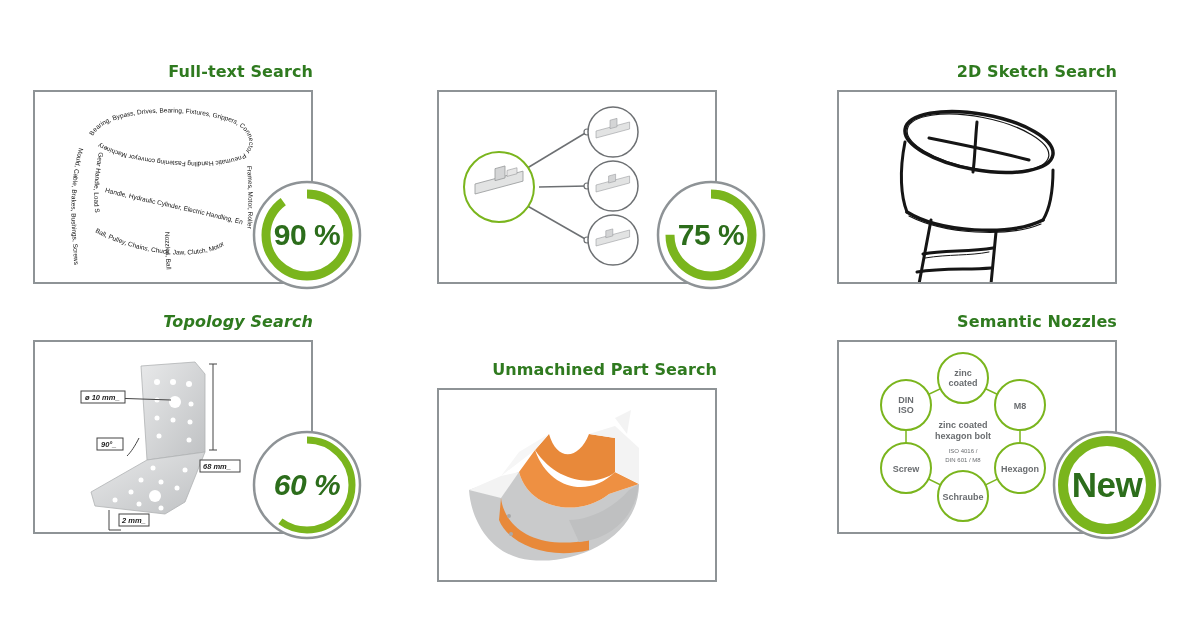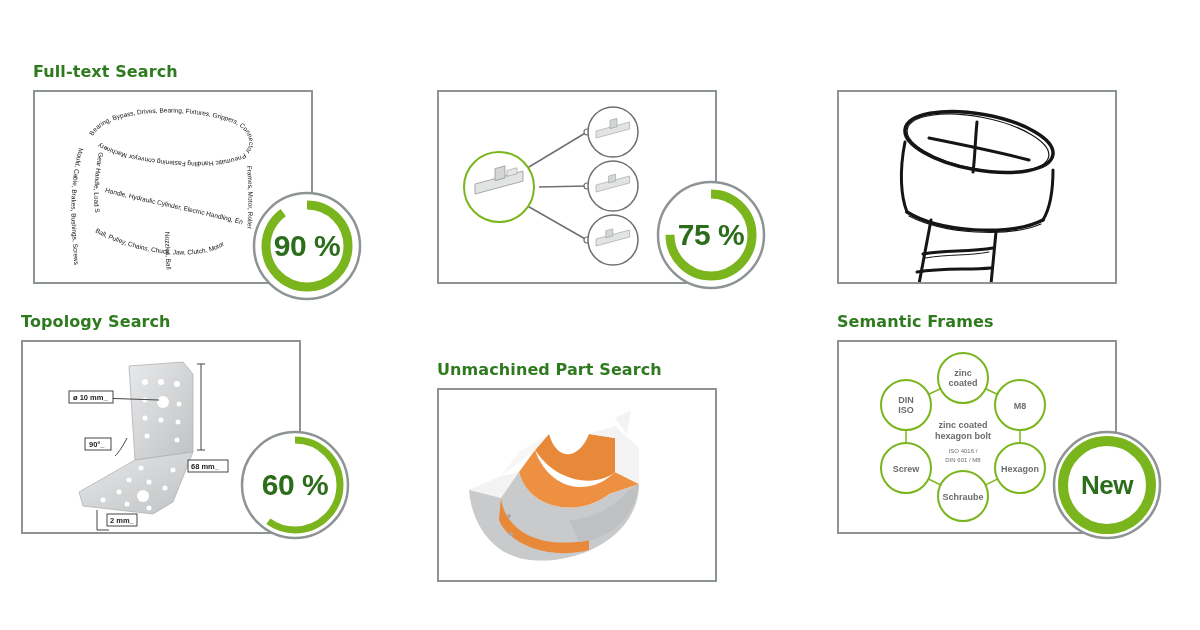--- a/index.html
+++ b/index.html
@@ -1,36 +1,36 @@
 <!DOCTYPE html>
 <html><head>
 <meta charset="utf-8">
 <style>
   * { box-sizing: border-box; margin: 0; padding: 0; }
   html, body { width: 1200px; height: 630px; background: #ffffff; overflow: hidden; }
   body { position: relative; font-family: "DejaVu Sans", "Liberation Sans", sans-serif; }
   .card { position: absolute; width: 340px; height: 240px; }
   .card-title {
-    position: absolute; top: 0; left: 0; width: 280px; text-align: left;
+    position: absolute; top: 0; left: 0; width: 280px; text-align: right;
     font-size: 16px; font-weight: bold; color: #2f7a1f; letter-spacing: 0.1px;
   }
   .frame {
     position: absolute; left: 0; top: 28px; width: 280px; height: 194px;
     border: 2px solid #8e9396; background: #fff;
   }
   .illus { position: absolute; left: 0; top: 0; width: 276px; height: 190px; overflow: hidden; }
   .gauge { position: absolute; width: 112px; height: 112px; }
   .gauge svg { position: absolute; left: 0; top: 0; }
   .gauge-label {
     position: absolute; left: 0; top: 0; width: 112px; height: 112px;
     display: flex; align-items: center; justify-content: center;
     font-family: "Liberation Sans", "DejaVu Sans", sans-serif;
     font-size: 30px; font-weight: bold; color: #2c6d1b; letter-spacing: -0.5px;
   }
-  .gauge-label.new { font-size: 26px; }
+  .gauge-label.new { font-size: 35px; }
 </style>
 </head>
 <body>
 
 <div class="card" style="left:33px; top:62px;">
   <div class="card-title">Full-text Search</div>
   <div class="frame">
     <div class="illus">
       <svg width="276" height="190" viewBox="0 0 276 190" font-family="Liberation Sans, sans-serif" font-size="6.5" fill="#111">
         <defs>
@@ -45,21 +45,21 @@
         <text><textPath href="#ft-top">Bearing, Bypass, Drives, Bearing, Fixtures, Grippers, Connector Pneumatic Handling Fastening conveyor Machinery</textPath></text>
         <text><textPath href="#ft-left">Mould, Cable, Brakes, Bushings, Screws</textPath></text>
         <text><textPath href="#ft-left2">Gear Handle, Load Screw</textPath></text>
         <text><textPath href="#ft-mid">Handle, Hydraulic Cylinder, Electric Handling, Enc</textPath></text>
         <text><textPath href="#ft-low">Ball, Pulley, Chains, Chuck, Jaw, Clutch, Motor</textPath></text>
         <text><textPath href="#ft-right">Frames, Motor, Roller</textPath></text>
         <text><textPath href="#ft-inner">Nozzles, Ball</textPath></text>
       </svg>
     </div>
   </div>
-  <div class="gauge" style="left:218px; top:128px;">
+  <div class="gauge" style="left:218px; top:117px;">
     <svg width="112" height="112" viewBox="0 0 112 112">
       <circle cx="56" cy="56" r="53" fill="#fff" stroke="#8e9396" stroke-width="2.5"></circle>
       <circle cx="56" cy="56" r="41" fill="none" stroke="#7ab51d" stroke-width="9" stroke-dasharray="231.9 257.6" transform="rotate(-90 56 56)"></circle>
     </svg>
     <div class="gauge-label">90 %</div>
   </div>
 </div>
 
 <div class="card" style="left:437px; top:62px;">
   <div class="frame">
@@ -108,20 +108,21 @@
   <div class="gauge" style="left:218px; top:117px;">
     <svg width="112" height="112" viewBox="0 0 112 112">
       <circle cx="56" cy="56" r="53" fill="#fff" stroke="#8e9396" stroke-width="2.5"></circle>
       <circle cx="56" cy="56" r="41" fill="none" stroke="#7ab51d" stroke-width="9" stroke-dasharray="193.2 257.6" transform="rotate(-90 56 56)"></circle>
     </svg>
     <div class="gauge-label">75 %</div>
   </div>
 </div>
 
 <div class="card" style="left:837px; top:62px;">
+  <div class="card-title">2D Sketch Search</div>
   <div class="frame">
     <div class="illus">
       <svg width="276" height="190" viewBox="0 0 276 190" fill="none" stroke="#151515" stroke-linecap="round">
         <ellipse cx="140" cy="50" rx="75" ry="28" transform="rotate(10 140 50)" stroke-width="3.5"></ellipse>
         <ellipse cx="139" cy="51" rx="72" ry="26" transform="rotate(11 139 51)" stroke-width="1.2"></ellipse>
         <path d="M66,50 C60,80 62,105 68,120" stroke-width="3"></path>
         <path d="M214,78 C214,100 210,118 204,128" stroke-width="3"></path>
         <path d="M68,120 C100,140 170,145 204,128" stroke-width="3.5"></path>
         <path d="M70,124 C105,142 168,146 202,132" stroke-width="1.2"></path>
         <path d="M90,46 C120,52 160,60 190,68" stroke-width="3"></path>
@@ -129,21 +130,21 @@
         <path d="M92,128 L80,192" stroke-width="3"></path>
         <path d="M157,140 L152,192" stroke-width="3"></path>
         <path d="M84,162 C105,158 130,160 154,156" stroke-width="3"></path>
         <path d="M78,180 C104,176 130,178 152,176" stroke-width="3"></path>
         <path d="M86,166 C110,162 130,164 150,160" stroke-width="1"></path>
       </svg>
     </div>
   </div>
 </div>
 
-<div class="card" style="left:21px; top:312px;">
+<div class="card" style="left:33px; top:312px;font-style:italic;">
   <div class="card-title">Topology Search</div>
   <div class="frame">
     <div class="illus">
       <svg width="276" height="190" viewBox="0 0 276 190" font-family="Liberation Sans, sans-serif">
         <defs>
           <linearGradient id="metal" x1="0" y1="0" x2="1" y2="1">
             <stop offset="0" stop-color="#e8e9ea"></stop>
             <stop offset="1" stop-color="#bfc1c3"></stop>
           </linearGradient>
         </defs>
@@ -223,21 +224,21 @@
         <path d="M176,28 L192,20 L188,44 Z" fill="#f3f3f3"></path>
         <path d="M130,130 C150,130 175,118 190,100 L200,94 C196,130 168,150 140,152 Z" fill="#bfc0c1"></path>
         <circle cx="70" cy="126" r="2" fill="#a8a9aa"></circle>
         <circle cx="72" cy="144" r="2" fill="#a8a9aa"></circle>
       </svg>
     </div>
   </div>
 </div>
 
 <div class="card" style="left:837px; top:312px;">
-  <div class="card-title">Semantic Frames</div>
+  <div class="card-title">Semantic Nozzles</div>
   <div class="frame">
     <div class="illus">
       <svg width="276" height="190" viewBox="0 0 276 190" font-family="Liberation Sans, sans-serif" font-weight="bold" fill="#6a6d70" text-anchor="middle">
         <polygon points="124,36 181,63 181,126 124,154 67,126 67,63" fill="none" stroke="#7ab51d" stroke-width="1.5"></polygon>
         <g>
           <circle cx="124" cy="36" r="25" fill="#fff" stroke="#7ab51d" stroke-width="2"></circle>
           <text x="124" y="34" font-size="9">zinc</text>
           <text x="124" y="44" font-size="9">coated</text>
         </g>
         <g>

